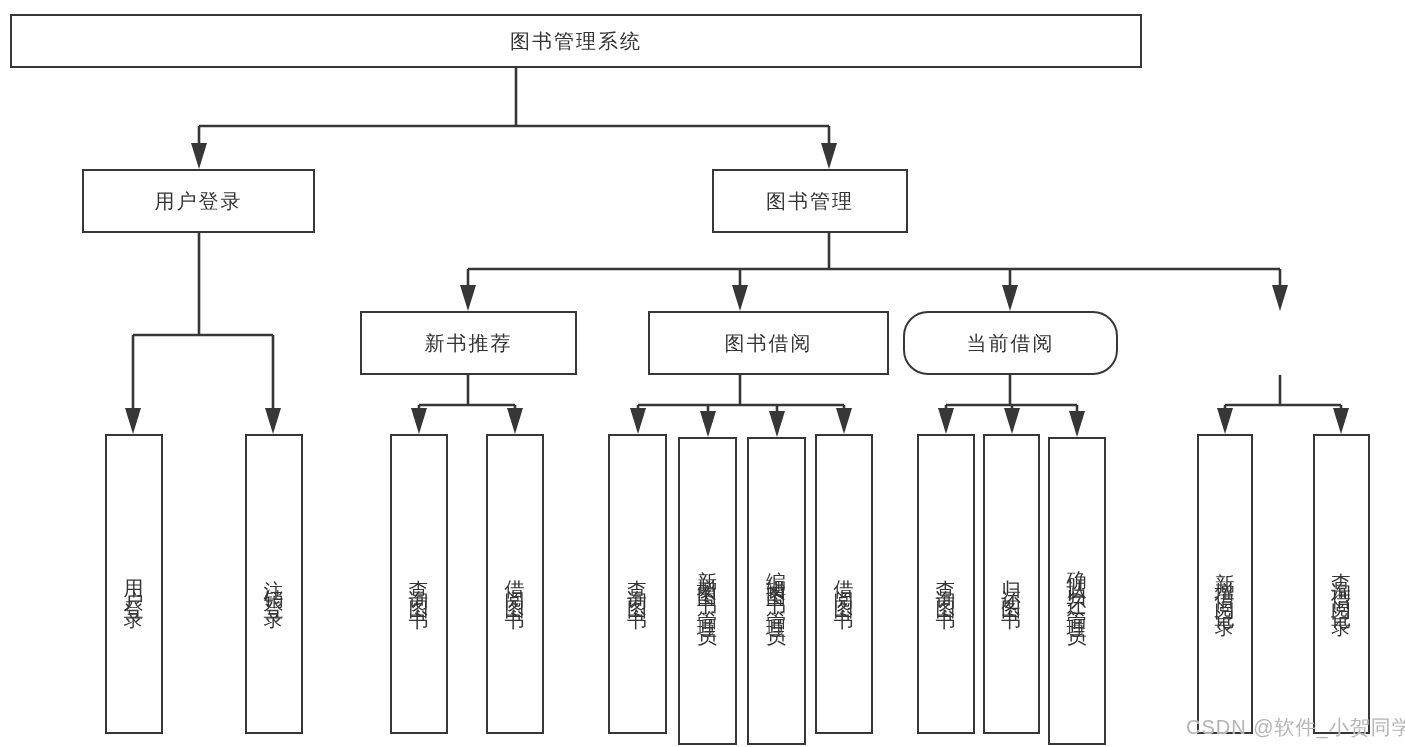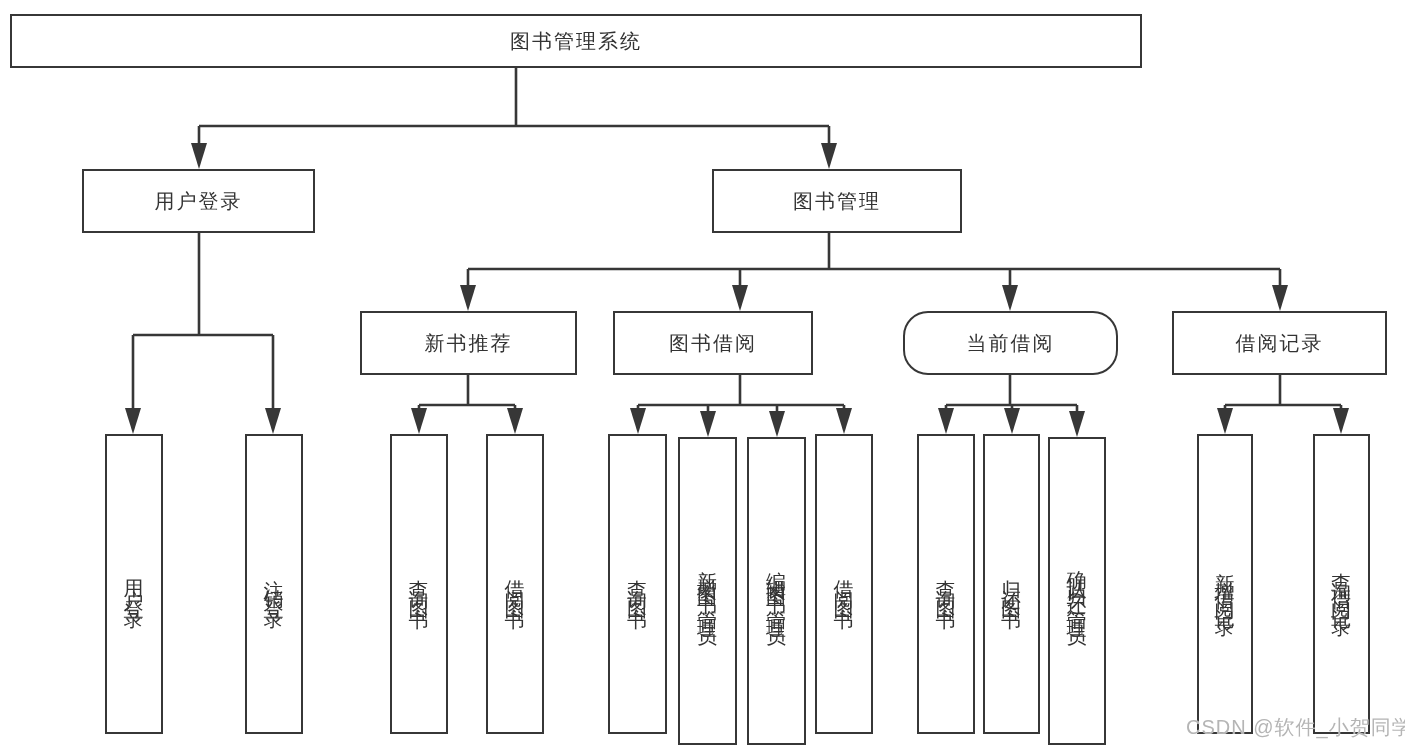--- a/index.html
+++ b/index.html
@@ -100,26 +100,25 @@
         <polygon points="1004,408 1020,408 1012,434"></polygon>
         <polygon points="1069,411 1085,411 1077,437"></polygon>
         <polygon points="1217,408 1233,408 1225,434"></polygon>
         <polygon points="1333,408 1349,408 1341,434"></polygon>
       </g>
   </svg>
 
   <div class="box h" style="left:10px; top:14px; width:1132px; height:54px;">图书管理系统</div>
 
   <div class="box h" style="left:82px; top:169px; width:233px; height:64px;">用户登录</div>
-  <div class="box h" style="left:712px; top:169px; width:250px; height:64px;">图书管理</div>
+  <div class="box h" style="left:712px; top:169px; width:196px; height:64px;">图书管理</div>
 
   <div class="box h" style="left:360px; top:311px; width:217px; height:64px;text-align:center;">新书推荐</div>
-  <div class="box h" style="left:613px; top:311px; width:200px; height:64px;">图书借阅</div>
+  <div class="box h" style="left:648px; top:311px; width:241px; height:64px;">图书借阅</div>
   <div class="box h" style="left:903px; top:311px; width:215px; height:64px;border-radius:25px;">当前借阅</div>
-  <div class="box h" style="left:1172px; top:311px; width:215px; height:64px;">借阅记录</div>
 
   <div class="box v" style="left:105px; top:434px; width:58px; height:300px;">用户登录</div>
   <div class="box v" style="left:245px; top:434px; width:58px; height:300px;">注销登录</div>
 
   <div class="box v" style="left:390px; top:434px; width:58px; height:300px;">查询图书</div>
   <div class="box v" style="left:486px; top:434px; width:58px; height:300px;">借阅图书</div>
 
   <div class="box v" style="left:608px; top:434px; width:59px; height:300px;">查询图书</div>
   <div class="box v admin" style="left:678px; top:437px; width:59px; height:308px;">新增图书（管理员）</div>
   <div class="box v admin" style="left:747px; top:437px; width:59px; height:308px;">编辑图书（管理员）</div>

